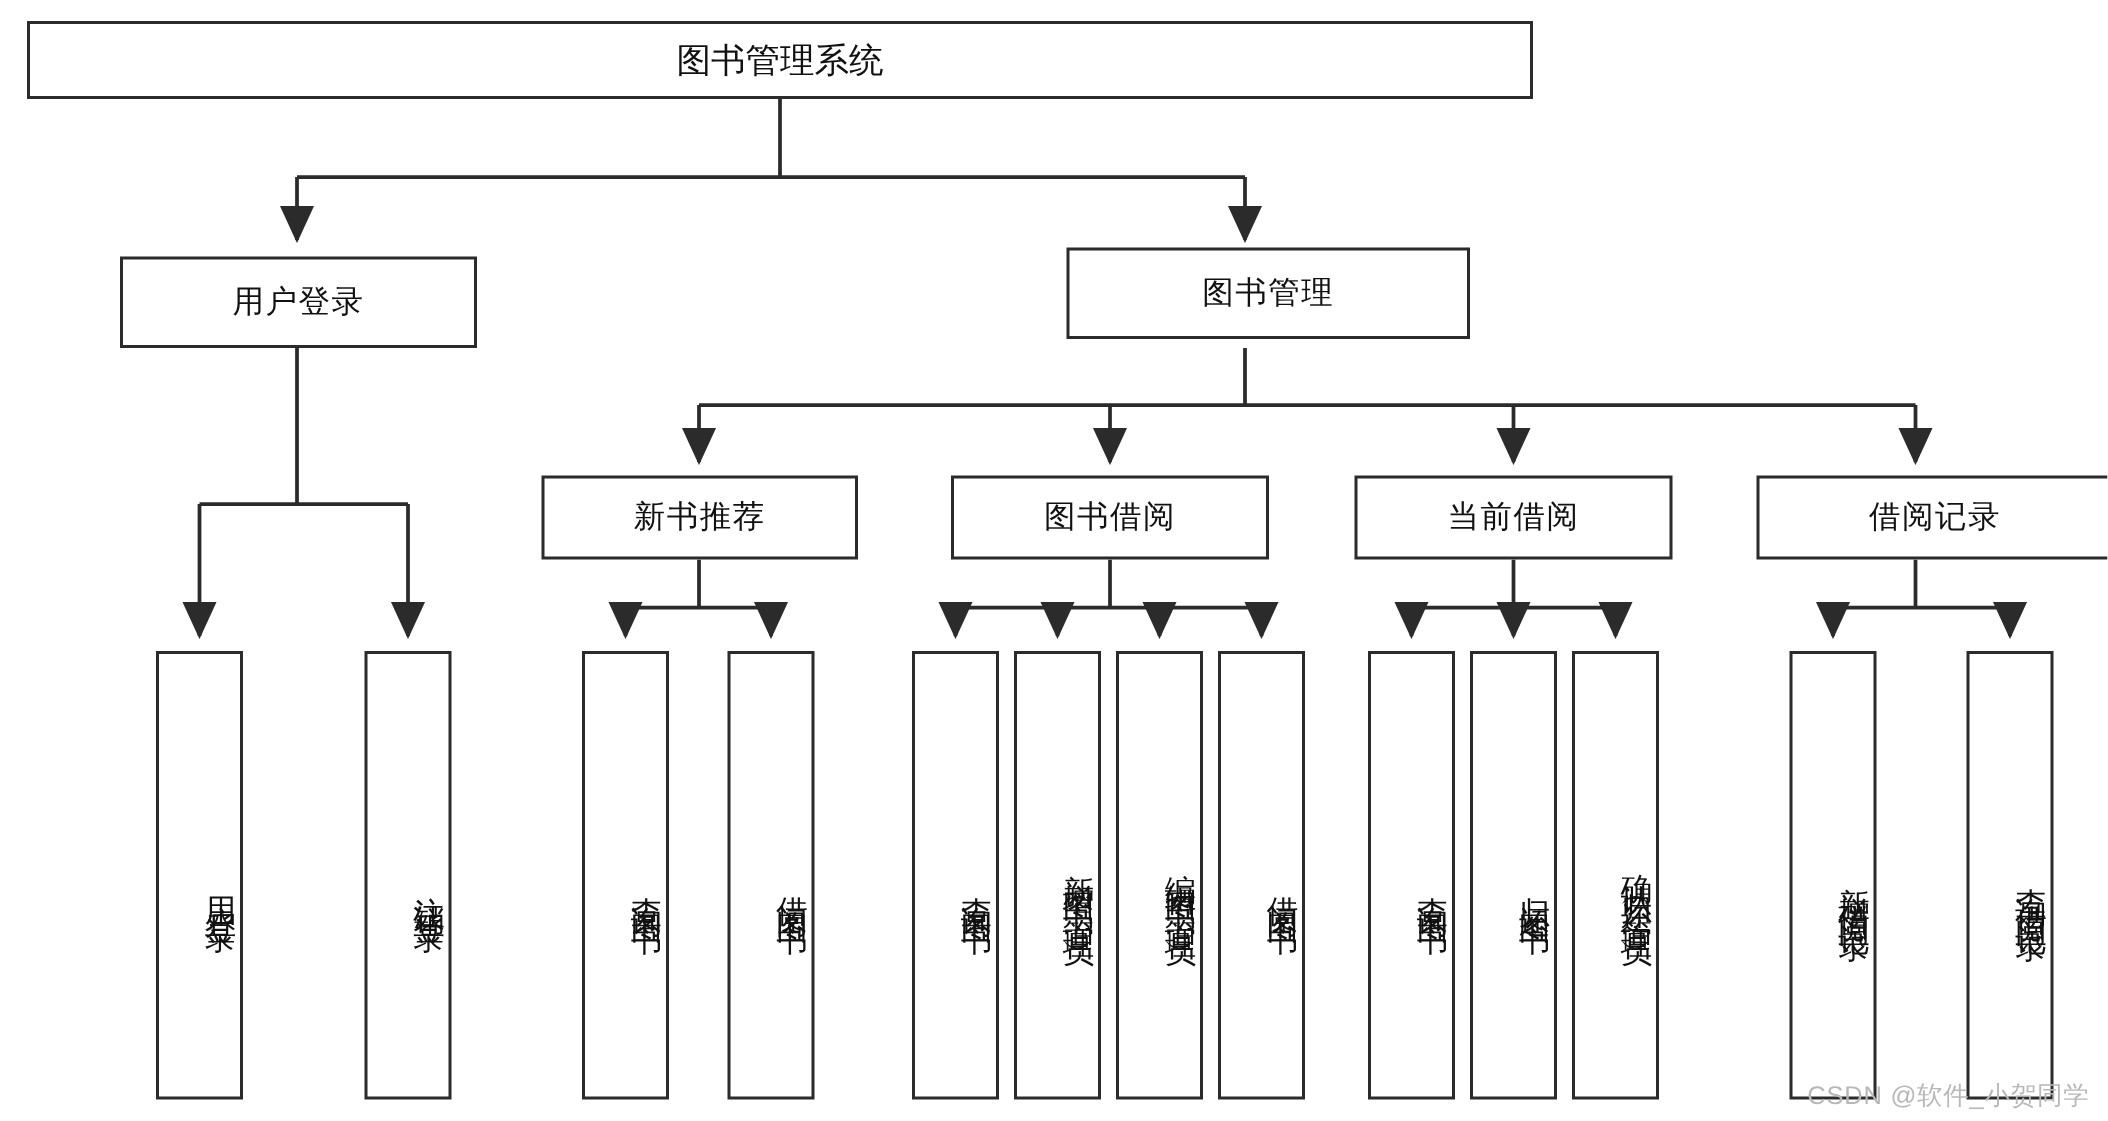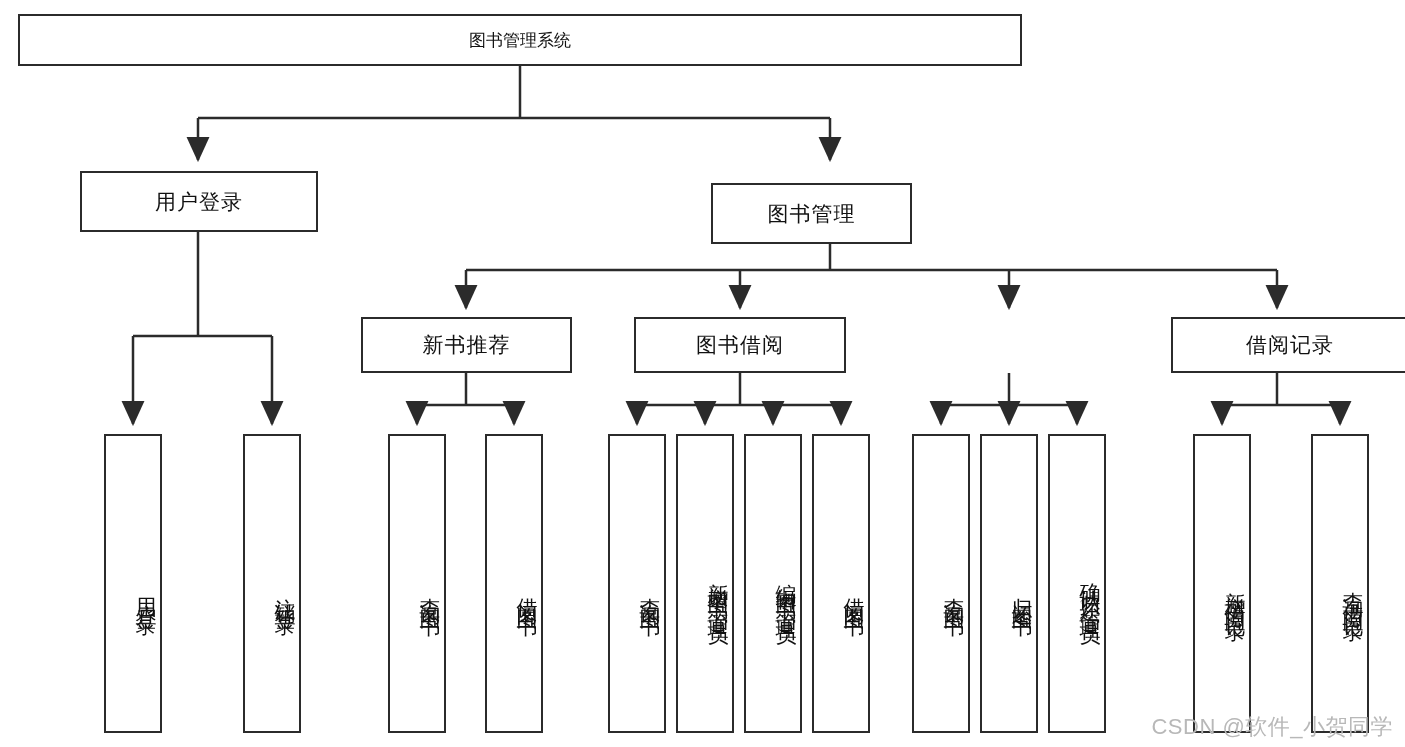--- a/index.html
+++ b/index.html
@@ -35,41 +35,41 @@
     justify-content: center;
     color: #111111;
     z-index: 2;
   }
   .node.horiz {
     font-size: 21px;
     letter-spacing: 1px;
     line-height: 1.2;
   }
   .node.root {
-    font-size: 17px;
+    font-size: 23px;
   }
   .node.vert {
     writing-mode: vertical-rl;
     text-orientation: upright;
     font-size: 21px;
     letter-spacing: 6px;
     padding-top: 18px;
     align-items: flex-start;
     justify-content: center;
   }
   .node.vert .vlabel {
     writing-mode: vertical-rl;
     text-orientation: upright;
     white-space: nowrap;
   }
   .watermark {
     position: absolute;
     right: 12px;
     bottom: 5px;
-    font-size: 22px;
+    font-size: 17px;
     color: #b8b8b8;
     letter-spacing: 0.5px;
     z-index: 3;
     white-space: nowrap;
   }
 </style>
 </head>
 <body>
 
 <div id="canvas">
@@ -131,30 +131,33 @@
     </g>
   </svg>
 
   <div class="node root" style="left:18px; top:14px; width:1004px; height:52px;">
     <span>图书管理系统</span>
   </div>
 
   <div class="node horiz" style="left:80px; top:171px; width:238px; height:61px;">
     <span>用户登录</span>
   </div>
-  <div class="node horiz" style="left:711px; top:183px; width:201px; height:61px;">
+  <div class="node horiz" style="left:711px; top:165px; width:269px; height:61px;">
     <span>图书管理</span>
   </div>
 
   <div class="node horiz" style="left:361px; top:317px; width:211px; height:56px;align-items:center;">
     <span>新书推荐</span>
   </div>
   <div class="node horiz" style="left:634px; top:317px; width:212px; height:56px;text-align:right;">
     <span>图书借阅</span>
   </div>
+  <div class="node horiz" style="left:903px; top:317px; width:212px; height:56px;">
+    <span>当前借阅</span>
+  </div>
   <div class="node horiz" style="left:1171px; top:317px; width:238px; height:56px;">
     <span>借阅记录</span>
   </div>
 
   <div class="node vert" style="left:104px; top:434px; width:58px; height:299px;">
     <span class="vlabel">用户登录</span>
   </div>
   <div class="node vert" style="left:243px; top:434px; width:58px; height:299px;">
     <span class="vlabel">注销登录</span>
   </div>

